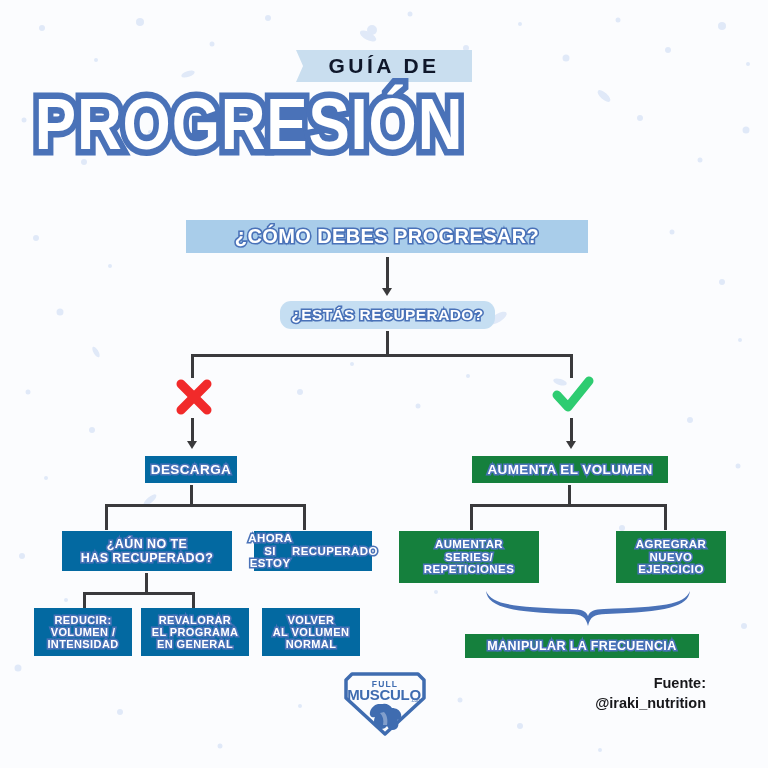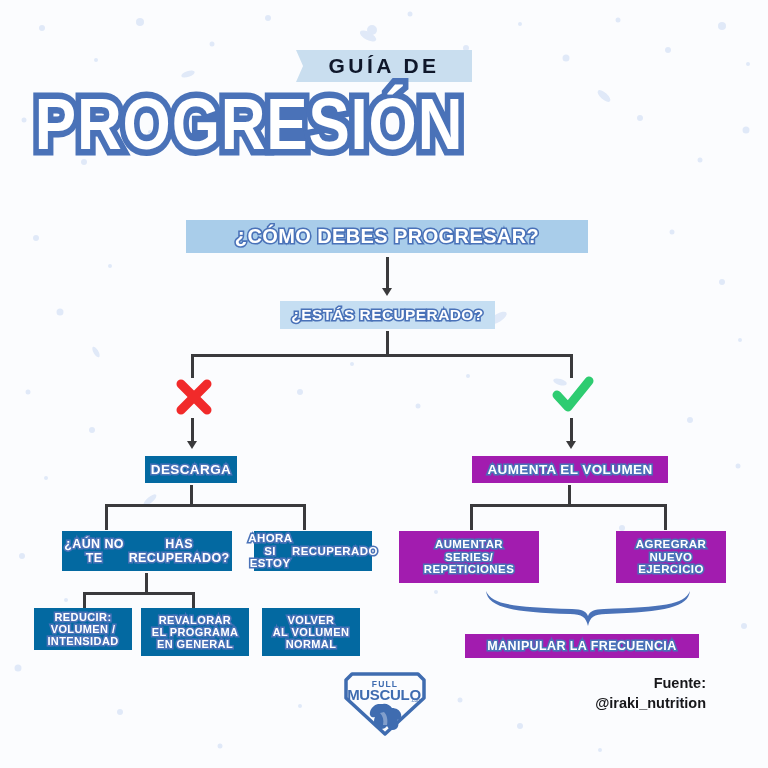--- a/index.html
+++ b/index.html
@@ -82,21 +82,21 @@
     font-weight: bold;
     color: #ffffff;
     -webkit-text-stroke: 3.2px #4a72b8;
     paint-order: stroke fill;
     letter-spacing: 0.4px;
     line-height: 1.12;
   }
   .node.blue-lite { background: #a9cdea; }
   .node.blue-pale { background: #c5def2; }
   .node.pink      { background: #0369a1; }
-  .node.green     { background: #a21caf; }
+  .node.green     { background: #15803d; }
 
   
   .line {
     position: absolute;
     background: #3a3a3c;
   }
   .vline { width: 3px; }
   .hline { height: 3px; }
 
   .arrowhead {
@@ -221,21 +221,21 @@
     <span class="progresion">PROGRESIÓN</span>
   </div>
 
   <div class="node blue-lite" style="left:186px; top:220px; width:402px; height:33px; font-size:20px;">
     <span>¿CÓMO DEBES PROGRESAR?</span>
   </div>
 
   <div class="line vline" style="left:386px; top:257px; height:34px;"></div>
   <div class="arrowhead" style="left:382px; top:288px;"></div>
 
-  <div class="node blue-pale" style="left:280px; top:301px; width:215px; height:28px; font-size:15.5px;">
+  <div class="node blue-pale" style="left:280px; top:301px; width:215px; height:28px; font-size:15.5px;border-radius:11px;">
     <span>¿ESTÁS RECUPERADO?</span>
   </div>
 
   <div class="line vline" style="left:386px; top:331px; height:24px;"></div>
   <div class="line hline" style="left:191px; top:354px; width:382px;"></div>
   <div class="line vline" style="left:191px; top:354px; height:24px;"></div>
   <div class="line vline" style="left:570px; top:354px; height:24px;"></div>
 
   <div class="mark cross" style="left:172px; top:375px;">
     <svg width="44" height="44" viewBox="0 0 44 44" xmlns="http://www.w3.org/2000/svg">
@@ -259,36 +259,36 @@
 
   <div class="node pink" style="left:145px; top:456px; width:92px; height:27px; font-size:13.5px;">
     <span>DESCARGA</span>
   </div>
 
   <div class="line vline" style="left:190px; top:485px; height:20px;"></div>
   <div class="line hline" style="left:105px; top:504px; width:200px;"></div>
   <div class="line vline" style="left:105px; top:504px; height:26px;"></div>
   <div class="line vline" style="left:303px; top:504px; height:26px;"></div>
 
-  <div class="node pink" style="left:62px; top:531px; width:170px; height:40px; font-size:12.5px; ">
+  <div class="node pink" style="left:62px; top:531px; width:170px; height:40px; font-size:12.5px; flex-direction:column;">
     <span>¿AÚN NO TE</span>
     <span>HAS RECUPERADO?</span>
   </div>
 
   <div class="node pink" style="left:254px; top:531px; width:118px; height:40px; font-size:11.5px; ">
     <span>AHORA SI ESTOY</span>
     <span>RECUPERADO</span>
   </div>
 
   <div class="line vline" style="left:145px; top:573px; height:20px;"></div>
   <div class="line hline" style="left:83px; top:592px; width:112px;"></div>
   <div class="line vline" style="left:83px; top:592px; height:16px;"></div>
   <div class="line vline" style="left:192px; top:592px; height:16px;"></div>
 
-  <div class="node pink" style="left:34px; top:608px; width:98px; height:42px; font-size:11px; flex-direction:column;">
+  <div class="node pink" style="left:34px; top:608px; width:98px; height:48px; font-size:11px; flex-direction:column;">
     <span>REDUCIR:</span>
     <span>VOLUMEN /</span>
     <span>INTENSIDAD</span>
   </div>
 
   <div class="node pink" style="left:262px; top:608px; width:98px; height:48px; font-size:11px; flex-direction:column;">
     <span>VOLVER</span>
     <span>AL VOLUMEN</span>
     <span>NORMAL</span>
   </div>

